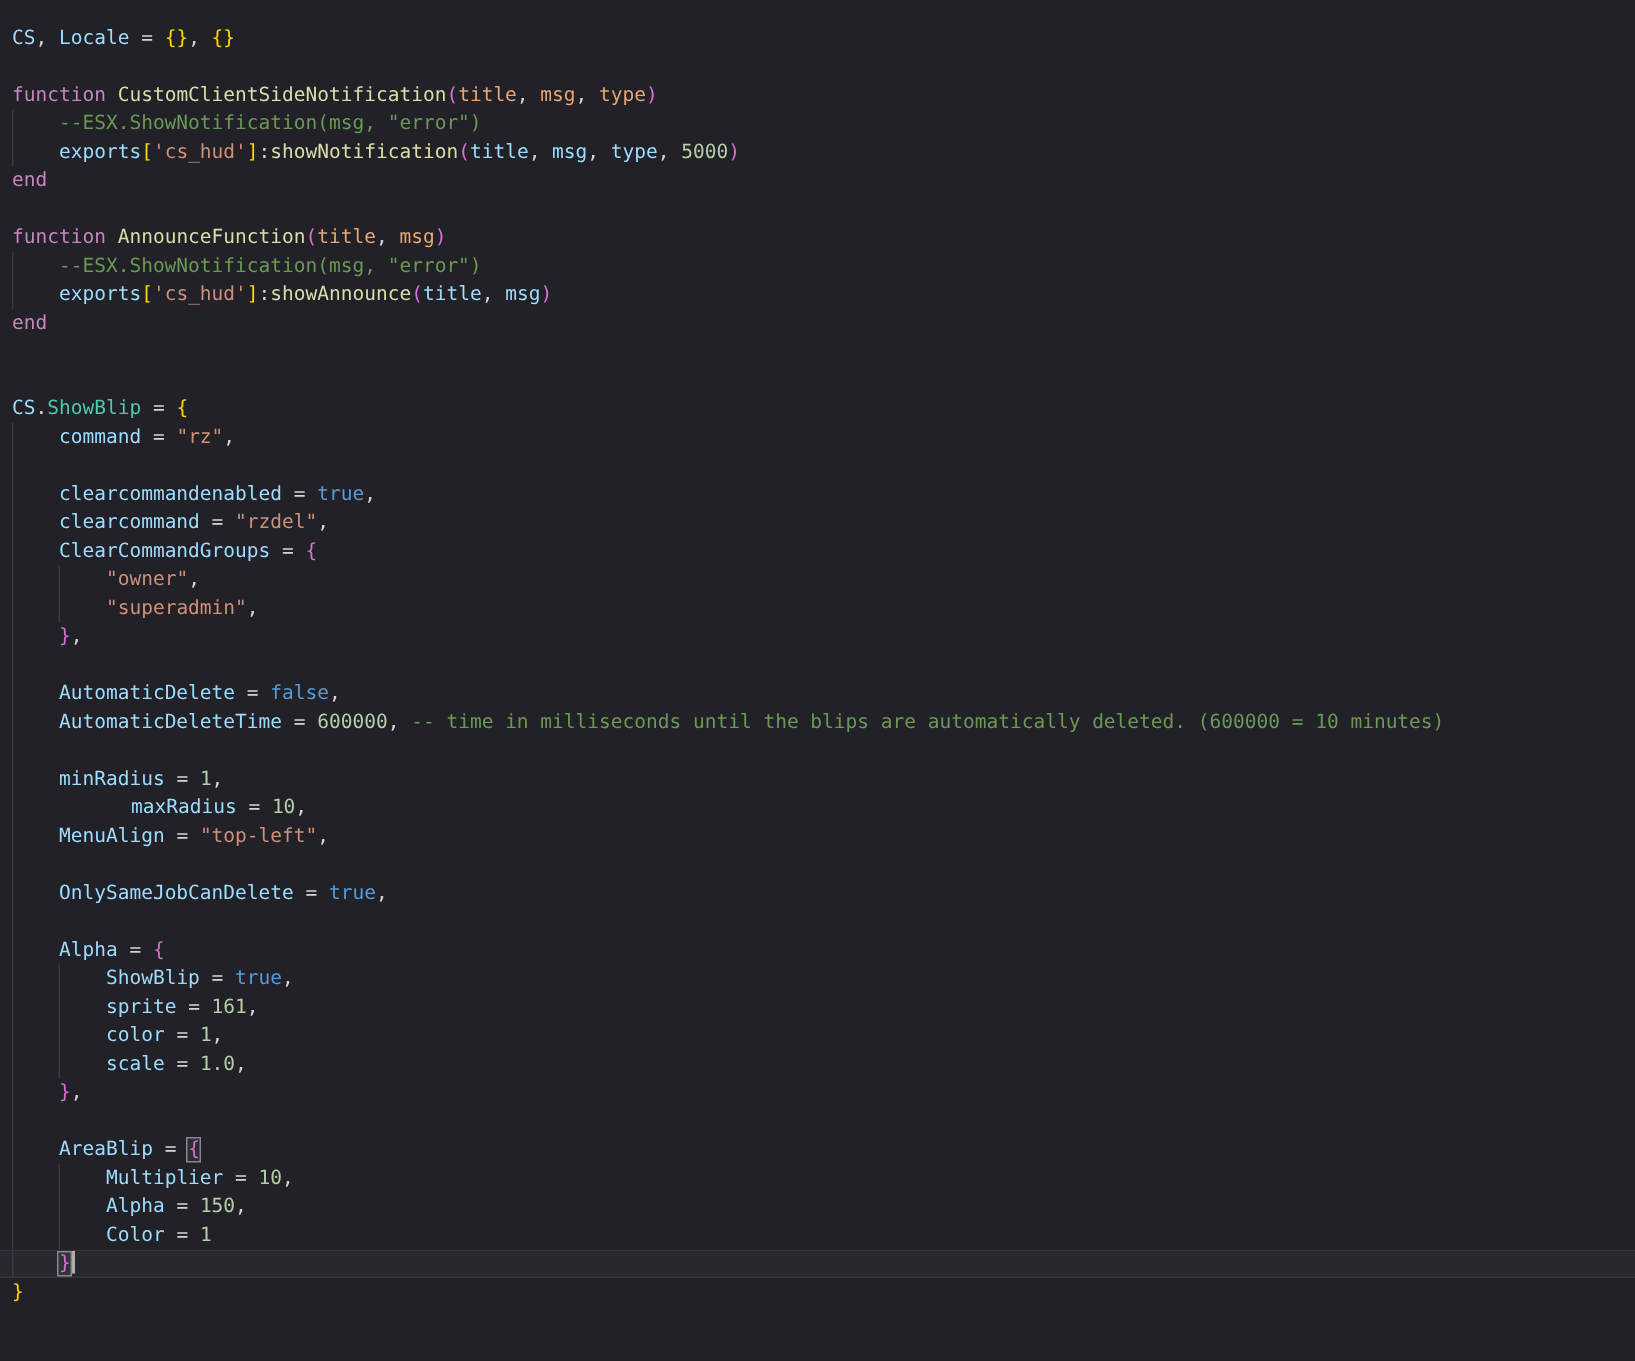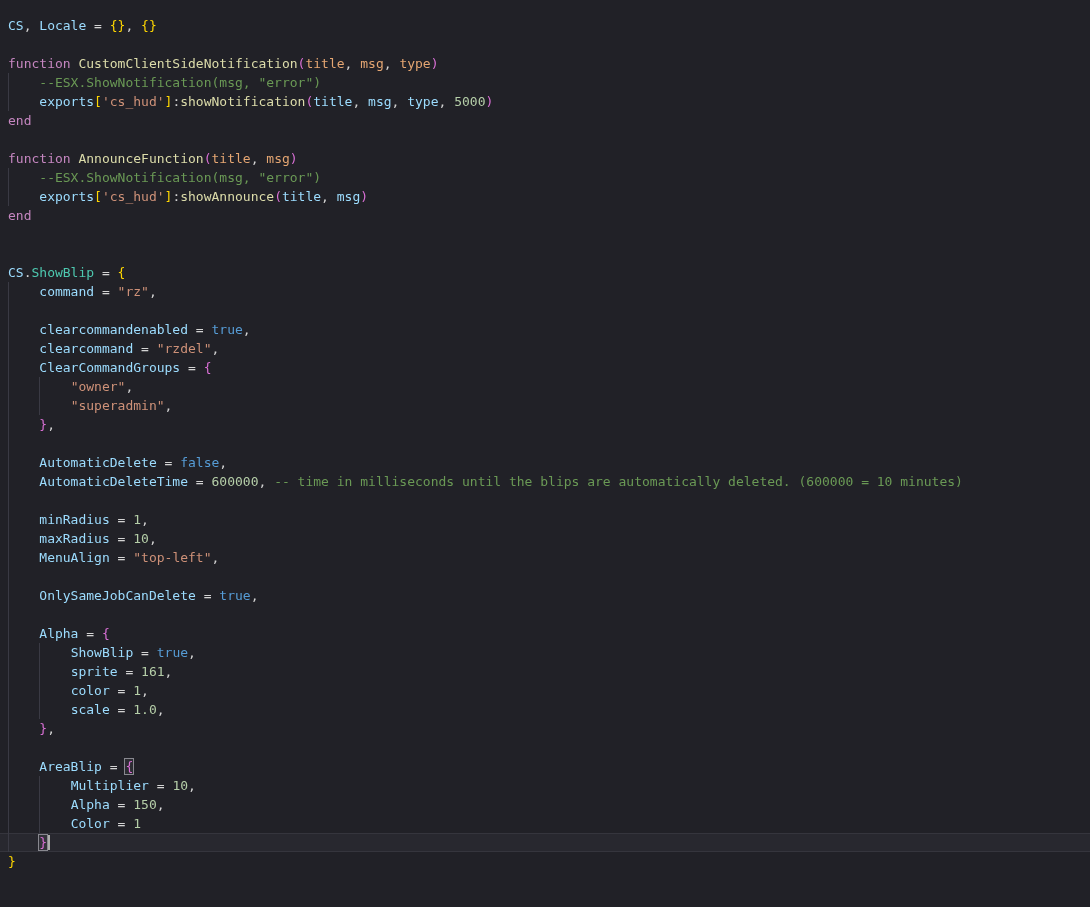--- a/index.html
+++ b/index.html
@@ -84,21 +84,21 @@
       <div class="line"><span class="guide" style="left: 8px;"></span><span class="tok" style="color: rgb(212, 212, 212);">    </span><span class="tok" style="color: rgb(156, 220, 254);">clearcommand</span><span class="tok" style="color: rgb(212, 212, 212);"> = </span><span class="tok" style="color: rgb(206, 145, 120);">"rzdel"</span><span class="tok" style="color: rgb(212, 212, 212);">,</span></div>
       <div class="line"><span class="guide" style="left: 8px;"></span><span class="tok" style="color: rgb(212, 212, 212);">    </span><span class="tok" style="color: rgb(156, 220, 254);">ClearCommandGroups</span><span class="tok" style="color: rgb(212, 212, 212);"> = </span><span class="tok" style="color: rgb(218, 112, 214);">{</span></div>
       <div class="line"><span class="guide" style="left: 8px;"></span><span class="guide" style="left: 39.32px;"></span><span class="tok" style="color: rgb(212, 212, 212);">        </span><span class="tok" style="color: rgb(206, 145, 120);">"owner"</span><span class="tok" style="color: rgb(212, 212, 212);">,</span></div>
       <div class="line"><span class="guide" style="left: 8px;"></span><span class="guide" style="left: 39.32px;"></span><span class="tok" style="color: rgb(212, 212, 212);">        </span><span class="tok" style="color: rgb(206, 145, 120);">"superadmin"</span><span class="tok" style="color: rgb(212, 212, 212);">,</span></div>
       <div class="line"><span class="guide" style="left: 8px;"></span><span class="tok" style="color: rgb(212, 212, 212);">    </span><span class="tok" style="color: rgb(218, 112, 214);">}</span><span class="tok" style="color: rgb(212, 212, 212);">,</span></div>
       <div class="line"><span class="guide" style="left: 8px;"></span></div>
       <div class="line"><span class="guide" style="left: 8px;"></span><span class="tok" style="color: rgb(212, 212, 212);">    </span><span class="tok" style="color: rgb(156, 220, 254);">AutomaticDelete</span><span class="tok" style="color: rgb(212, 212, 212);"> = </span><span class="tok" style="color: rgb(86, 156, 214);">false</span><span class="tok" style="color: rgb(212, 212, 212);">,</span></div>
       <div class="line"><span class="guide" style="left: 8px;"></span><span class="tok" style="color: rgb(212, 212, 212);">    </span><span class="tok" style="color: rgb(156, 220, 254);">AutomaticDeleteTime</span><span class="tok" style="color: rgb(212, 212, 212);"> = </span><span class="tok" style="color: rgb(181, 206, 168);">600000</span><span class="tok" style="color: rgb(212, 212, 212);">, </span><span class="tok" style="color: rgb(106, 153, 85);">-- time in milliseconds until the blips are automatically deleted. (600000 = 10 minutes)</span></div>
       <div class="line"><span class="guide" style="left: 8px;"></span></div>
       <div class="line"><span class="guide" style="left: 8px;"></span><span class="tok" style="color: rgb(212, 212, 212);">    </span><span class="tok" style="color: rgb(156, 220, 254);">minRadius</span><span class="tok" style="color: rgb(212, 212, 212);"> = </span><span class="tok" style="color: rgb(181, 206, 168);">1</span><span class="tok" style="color: rgb(212, 212, 212);">,</span></div>
-      <div class="line"><span class="guide" style="left: 8px;"></span><span class="tok" style="color: rgb(212, 212, 212);">    </span><span class="tok" style="color: rgb(156, 220, 254);">maxRadius</span><span class="tok" style="color: rgb(212, 212, 212);"> = </span><span class="tok" style="color: rgb(181, 206, 168);">10</span><span class="tok" style="color: rgb(212, 212, 212);">,</span></div>
+      <div class="line"><span class="guide" style="left: 8px;"></span><span class="tok" style="color: rgb(212, 212, 212);">    </span><span class="tok" style="color: rgb(156, 220, 254); margin-left: 48px;">maxRadius</span><span class="tok" style="color: rgb(212, 212, 212);"> = </span><span class="tok" style="color: rgb(181, 206, 168);">10</span><span class="tok" style="color: rgb(212, 212, 212);">,</span></div>
       <div class="line"><span class="guide" style="left: 8px;"></span><span class="tok" style="color: rgb(212, 212, 212);">    </span><span class="tok" style="color: rgb(156, 220, 254);">MenuAlign</span><span class="tok" style="color: rgb(212, 212, 212);"> = </span><span class="tok" style="color: rgb(206, 145, 120);">"top-left"</span><span class="tok" style="color: rgb(212, 212, 212);">,</span></div>
       <div class="line"><span class="guide" style="left: 8px;"></span></div>
       <div class="line"><span class="guide" style="left: 8px;"></span><span class="tok" style="color: rgb(212, 212, 212);">    </span><span class="tok" style="color: rgb(156, 220, 254);">OnlySameJobCanDelete</span><span class="tok" style="color: rgb(212, 212, 212);"> = </span><span class="tok" style="color: rgb(86, 156, 214);">true</span><span class="tok" style="color: rgb(212, 212, 212);">,</span></div>
       <div class="line"><span class="guide" style="left: 8px;"></span></div>
       <div class="line"><span class="guide" style="left: 8px;"></span><span class="tok" style="color: rgb(212, 212, 212);">    </span><span class="tok" style="color: rgb(156, 220, 254);">Alpha</span><span class="tok" style="color: rgb(212, 212, 212);"> = </span><span class="tok" style="color: rgb(218, 112, 214);">{</span></div>
       <div class="line"><span class="guide" style="left: 8px;"></span><span class="guide" style="left: 39.32px;"></span><span class="tok" style="color: rgb(212, 212, 212);">        </span><span class="tok" style="color: rgb(156, 220, 254);">ShowBlip</span><span class="tok" style="color: rgb(212, 212, 212);"> = </span><span class="tok" style="color: rgb(86, 156, 214);">true</span><span class="tok" style="color: rgb(212, 212, 212);">,</span></div>
       <div class="line"><span class="guide" style="left: 8px;"></span><span class="guide" style="left: 39.32px;"></span><span class="tok" style="color: rgb(212, 212, 212);">        </span><span class="tok" style="color: rgb(156, 220, 254);">sprite</span><span class="tok" style="color: rgb(212, 212, 212);"> = </span><span class="tok" style="color: rgb(181, 206, 168);">161</span><span class="tok" style="color: rgb(212, 212, 212);">,</span></div>
       <div class="line"><span class="guide" style="left: 8px;"></span><span class="guide" style="left: 39.32px;"></span><span class="tok" style="color: rgb(212, 212, 212);">        </span><span class="tok" style="color: rgb(156, 220, 254);">color</span><span class="tok" style="color: rgb(212, 212, 212);"> = </span><span class="tok" style="color: rgb(181, 206, 168);">1</span><span class="tok" style="color: rgb(212, 212, 212);">,</span></div>
       <div class="line"><span class="guide" style="left: 8px;"></span><span class="guide" style="left: 39.32px;"></span><span class="tok" style="color: rgb(212, 212, 212);">        </span><span class="tok" style="color: rgb(156, 220, 254);">scale</span><span class="tok" style="color: rgb(212, 212, 212);"> = </span><span class="tok" style="color: rgb(181, 206, 168);">1.0</span><span class="tok" style="color: rgb(212, 212, 212);">,</span></div>
       <div class="line"><span class="guide" style="left: 8px;"></span><span class="tok" style="color: rgb(212, 212, 212);">    </span><span class="tok" style="color: rgb(218, 112, 214);">}</span><span class="tok" style="color: rgb(212, 212, 212);">,</span></div>

